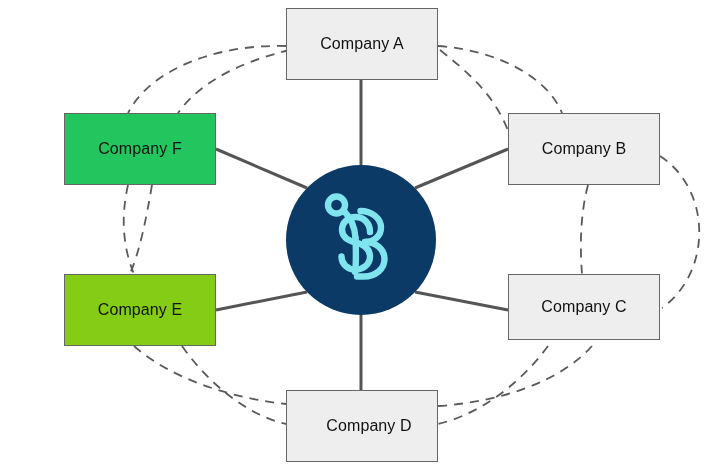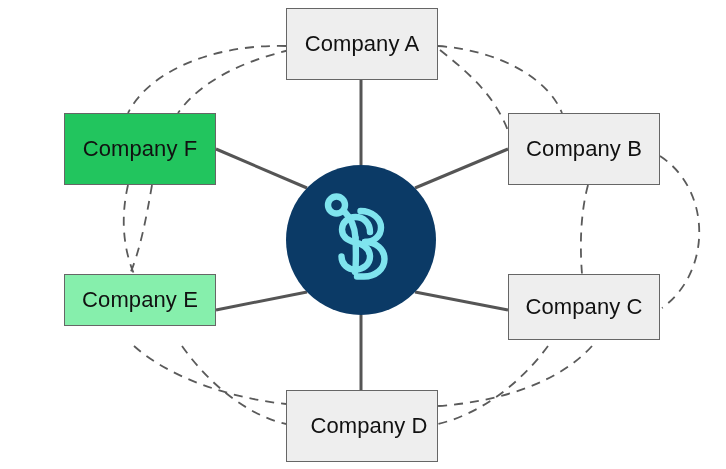--- a/index.html
+++ b/index.html
@@ -29,21 +29,21 @@
     box-sizing: border-box;
     background: #eeeeee;
     border: 1.6px solid #666666;
     display: flex;
     align-items: center;
     justify-content: center;
     z-index: 3;
   }
   .company-label {
     font-family: "Liberation Sans", sans-serif;
-    font-size: 22px;
+    font-size: 16px;
     color: #111111;
     letter-spacing: 0.1px;
     white-space: nowrap;
   }
   #hub-node {
     position: absolute;
     border-radius: 50%;
     display: flex;
     align-items: center;
     justify-content: center;
@@ -89,21 +89,21 @@
       </div>
       <div class="company-node" style="left: 508px; top: 113px; width: 152px; height: 72px; background: rgb(238, 238, 238); border-color: rgb(102, 102, 102);">
         <span class="company-label" style="color: rgb(17, 17, 17);">Company B</span>
       </div>
       <div class="company-node" style="left: 508px; top: 274px; width: 152px; height: 66px; background: rgb(238, 238, 238); border-color: rgb(102, 102, 102);">
         <span class="company-label" style="color: rgb(17, 17, 17);">Company C</span>
       </div>
       <div class="company-node" style="left: 286px; top: 390px; width: 152px; height: 72px; background: rgb(238, 238, 238); border-color: rgb(102, 102, 102); padding-left: 14px;">
         <span class="company-label" style="color: rgb(17, 17, 17);">Company D</span>
       </div>
-      <div class="company-node" style="left: 64px; top: 274px; width: 152px; height: 52px; background: #86efac; border-color: rgb(102, 102, 102);">
+      <div class="company-node" style="left: 64px; top: 274px; width: 152px; height: 72px; background: #84cc16; border-color: rgb(102, 102, 102);">
         <span class="company-label" style="color: rgb(17, 17, 17);">Company E</span>
       </div>
       <div class="company-node" style="left: 64px; top: 113px; width: 152px; height: 72px; background: #22c55e; border-color: rgb(102, 102, 102);">
         <span class="company-label" style="color: rgb(17, 17, 17);">Company F</span>
       </div>
     </div>
 
   <div id="hub-node" style="left: 286px; top: 165px; width: 150px; height: 150px; background: rgb(11, 58, 102);">
     <svg id="hub-logo-svg" width="78" height="96" viewBox="0 0 78 96" xmlns="http://www.w3.org/2000/svg">
       <g fill="none" stroke="#7fe4ee" stroke-width="6.4" stroke-linecap="round" stroke-linejoin="round">

